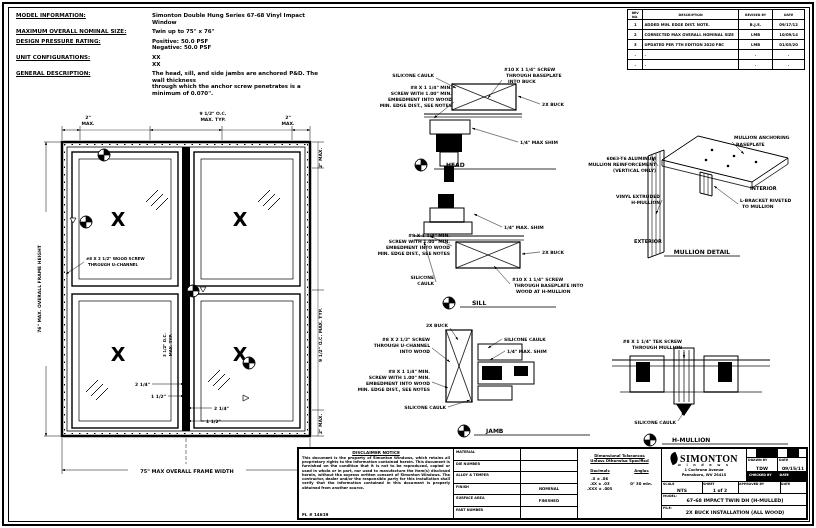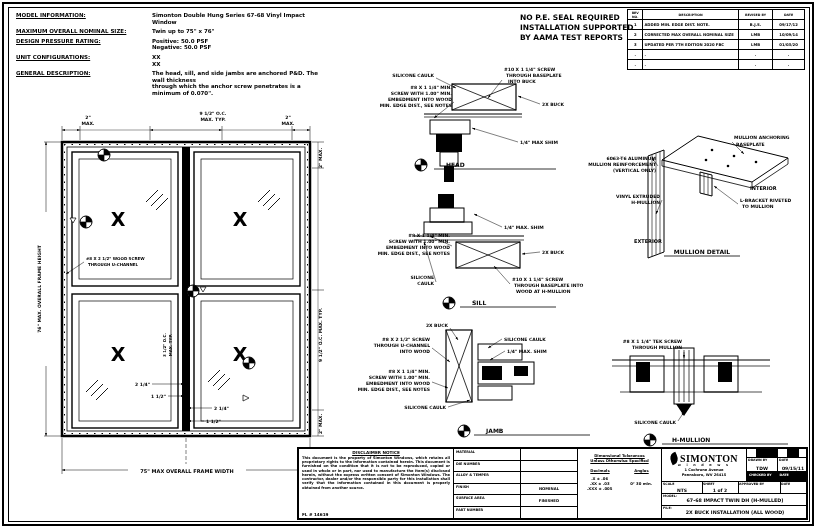--- a/index.html
+++ b/index.html
@@ -386,25 +386,20 @@
       <span class="nval pre">XX
 XX</span>
     </div>
     <div class="nrow">
       <span class="nlabel">GENERAL DESCRIPTION:</span>
       <span class="nval pre">The head, sill, and side jambs are anchored P&amp;D. The wall thickness
 through which the anchor screw penetrates is a minimum of 0.070".</span>
     </div>
   </div>
 
-  <div id="pe" class="abs">
-    <div>NO P.E. SEAL REQUIRED</div>
-    <div>INSTALLATION SUPPORTED</div>
-    <div>BY AAMA TEST REPORTS</div>
-  </div>
 
   <table id="revs" class="abs">
     <tbody>
         <tr>
       <th style="width:13px">REV NO.</th>
       <th style="width:100px">DESCRIPTION</th>
       <th style="width:33px">REVISED BY</th>
       <th style="width:30px">DATE</th>
     </tr>
     <tr>

